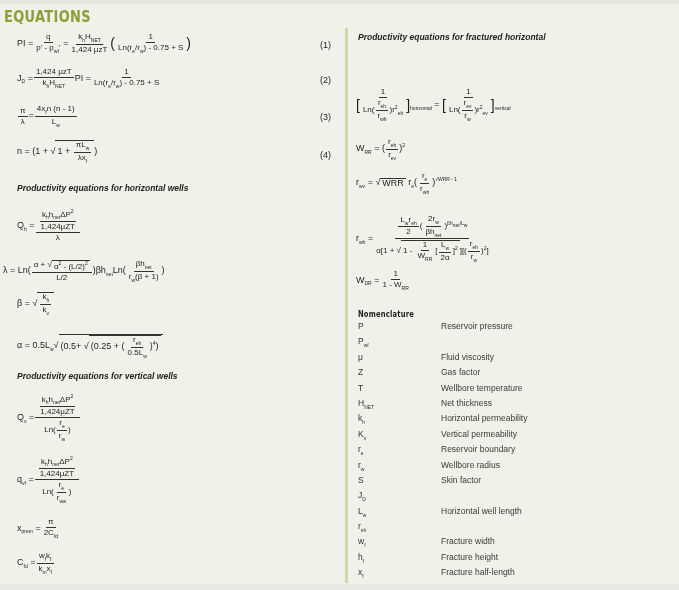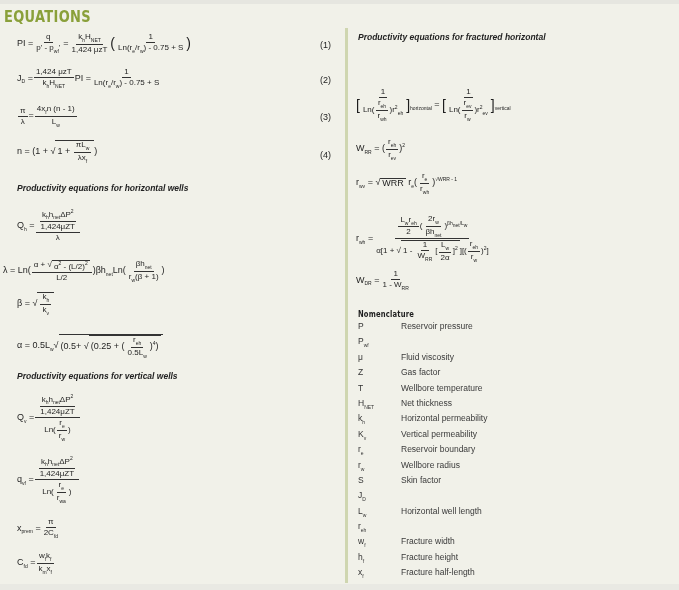--- a/index.html
+++ b/index.html
@@ -34,21 +34,21 @@
   .sqrt { display: inline-block; border-top: 1px solid #333; padding: 0 2px; vertical-align: middle; }
   .section-head {
     position: absolute; font-style: italic; font-weight: bold; font-size: 8.5px; color: #222; text-align: right;
   }
   .right-head { position: absolute; left: 358px; top: 30px; font-style: italic; font-weight: bold; font-size: 8.5px; line-height: 15px; color: #222; }
   .right-head .indent { padding-left: 14px; display: block; }
   .nom-title { position: absolute; left: 358px; top: 310px; font-family: "DejaVu Sans", sans-serif; font-weight: bold; font-size: 8px; letter-spacing: 0.2px; transform: scaleX(0.85); transform-origin: left; }
   .nom-list { position: absolute; left: 358px; top: 321px; list-style: none; }
   .nom-item { display: flex; font-size: 8.5px; line-height: 11.7px; color: #333; }
   .nom-sym { width: 43px; }
-  .nom-def { color: #3a3a3a; }
+  .nom-def { color: #3a3a3a; margin-left: 40px; }
 </style>
 </head>
 <body>
 
 <div class="top-strip"></div>
 <div class="panel"></div>
 <div class="bottom-strip"></div>
 
 <div class="title">EQUATIONS</div>
 <div class="col-divider"></div>

